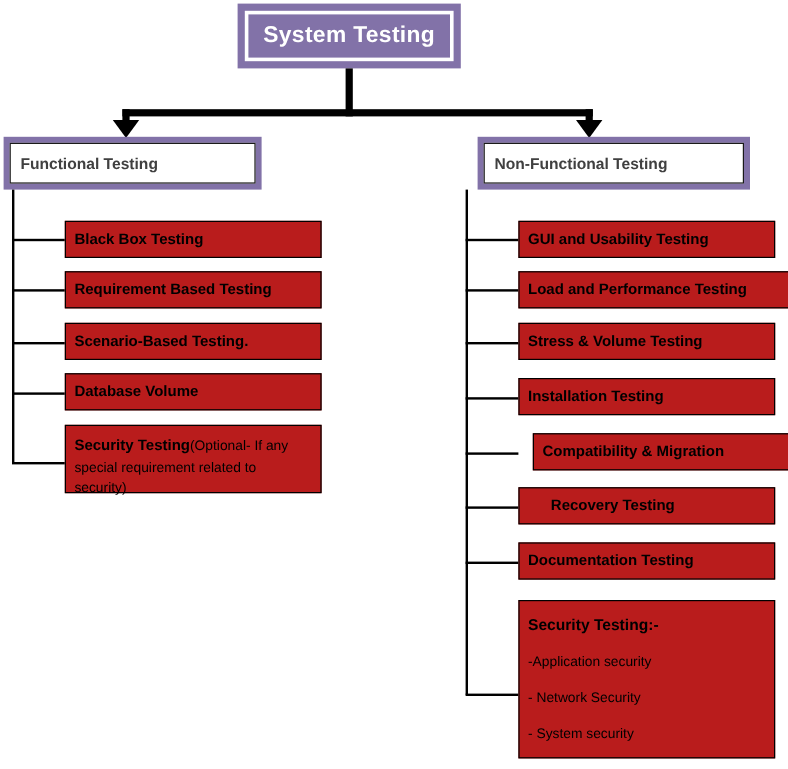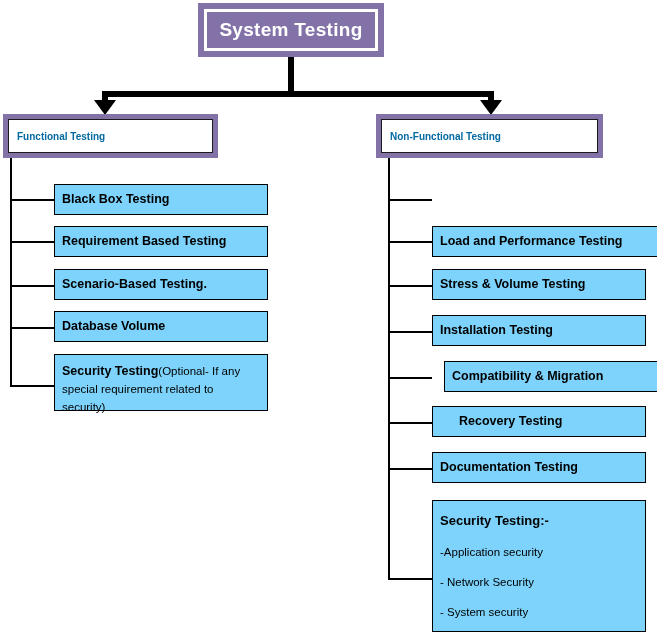--- a/index.html
+++ b/index.html
@@ -60,34 +60,34 @@
     top: 5px;
     right: 5px;
     bottom: 5px;
     background: #ffffff;
     border: 1px solid #1a1a1a;
     box-sizing: border-box;
     display: flex;
     align-items: center;
   }
   .branch-node .label {
-    color: #0369a1;
-    font-size: 10px;
+    color: #404040;
+    font-size: 13px;
     font-weight: bold;
     padding-left: 8px;
     white-space: nowrap;
   }
   #branch-functional { left: 3px;   top: 114px; width: 215px; }
-  #branch-nonfunctional { left: 376px; top: 114px; width: 227px; }
+  #branch-nonfunctional { left: 398px; top: 114px; width: 227px; }
 
   
   .leaf-box {
     position: absolute;
     border: 1.6px solid #000000;
-    background: #7dd3fc;
+    background: #b91c1c;
     box-sizing: border-box;
     display: flex;
     flex-direction: column;
     justify-content: center;
   }
   .leaf-box .leaf-text {
     font-size: 12.5px;
     color: #000000;
     padding: 0 7px;
     line-height: 1.55;
@@ -200,20 +200,23 @@
   <div class="vline" style="left:388px; top:158px; height:421px;"></div>
   <div class="hline" style="left:388px; top:199px; width:44px;"></div>
   <div class="hline" style="left:388px; top:241px; width:44px;"></div>
   <div class="hline" style="left:388px; top:285px; width:44px;"></div>
   <div class="hline" style="left:388px; top:331px; width:44px;"></div>
   <div class="hline" style="left:388px; top:377px; width:44px;"></div>
   <div class="hline" style="left:388px; top:422px; width:44px;"></div>
   <div class="hline" style="left:388px; top:468px; width:44px;"></div>
   <div class="hline" style="left:388px; top:578px; width:44px;"></div>
 
+  <div class="leaf-box" style="left:432px; top:184px; width:214px; height:31px;">
+    <div class="leaf-text"><span class="b">GUI and Usability Testing</span></div>
+  </div>
   <div class="leaf-box" style="left:432px; top:226px; width:259px; height:31px;">
     <div class="leaf-text"><span class="b">Load and Performance Testing</span></div>
   </div>
   <div class="leaf-box" style="left:432px; top:269px; width:214px; height:31px;">
     <div class="leaf-text"><span class="b">Stress &amp; Volume Testing</span></div>
   </div>
   <div class="leaf-box" style="left:432px; top:315px; width:214px; height:31px;">
     <div class="leaf-text"><span class="b">Installation Testing</span></div>
   </div>
   <div class="leaf-box" style="left:444px; top:361px; width:214px; height:31px;">

